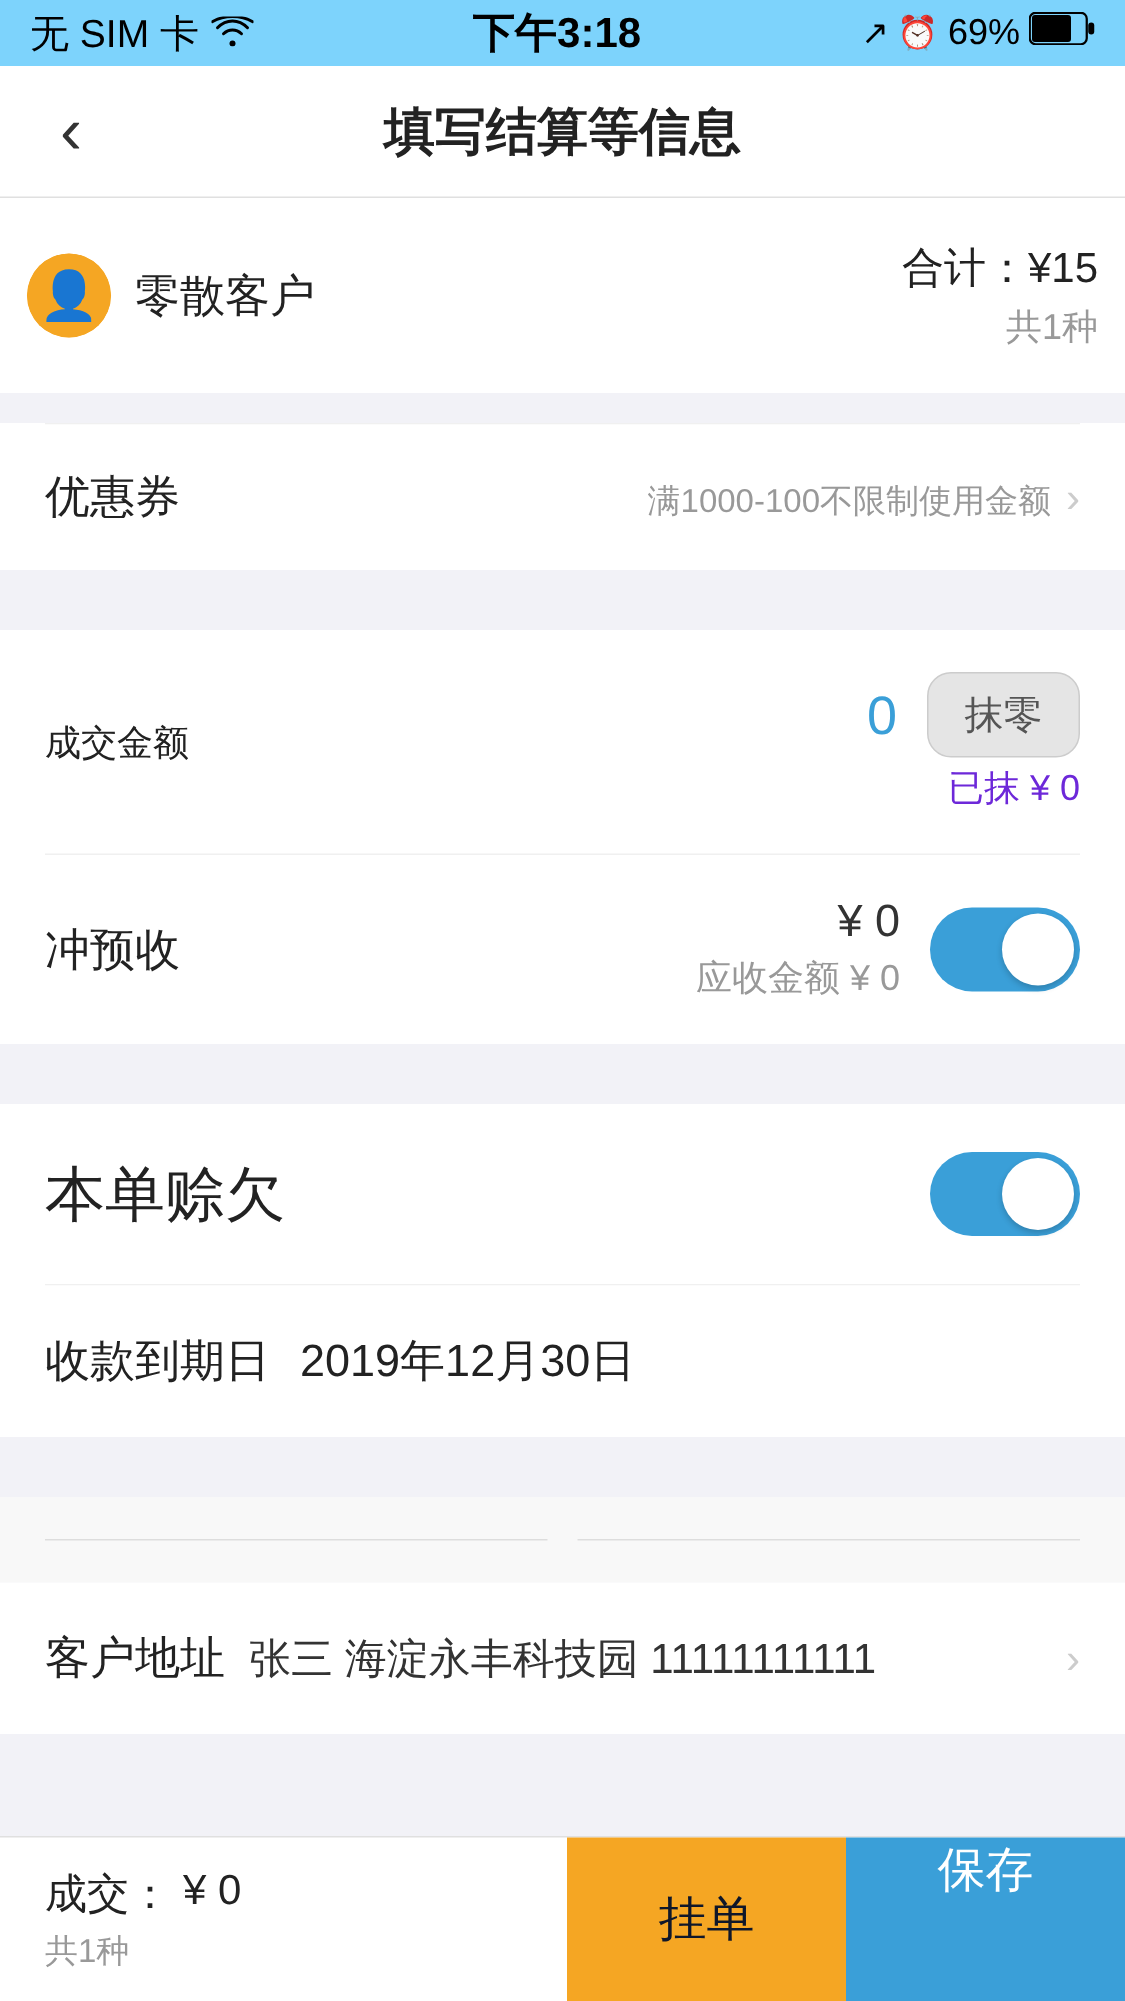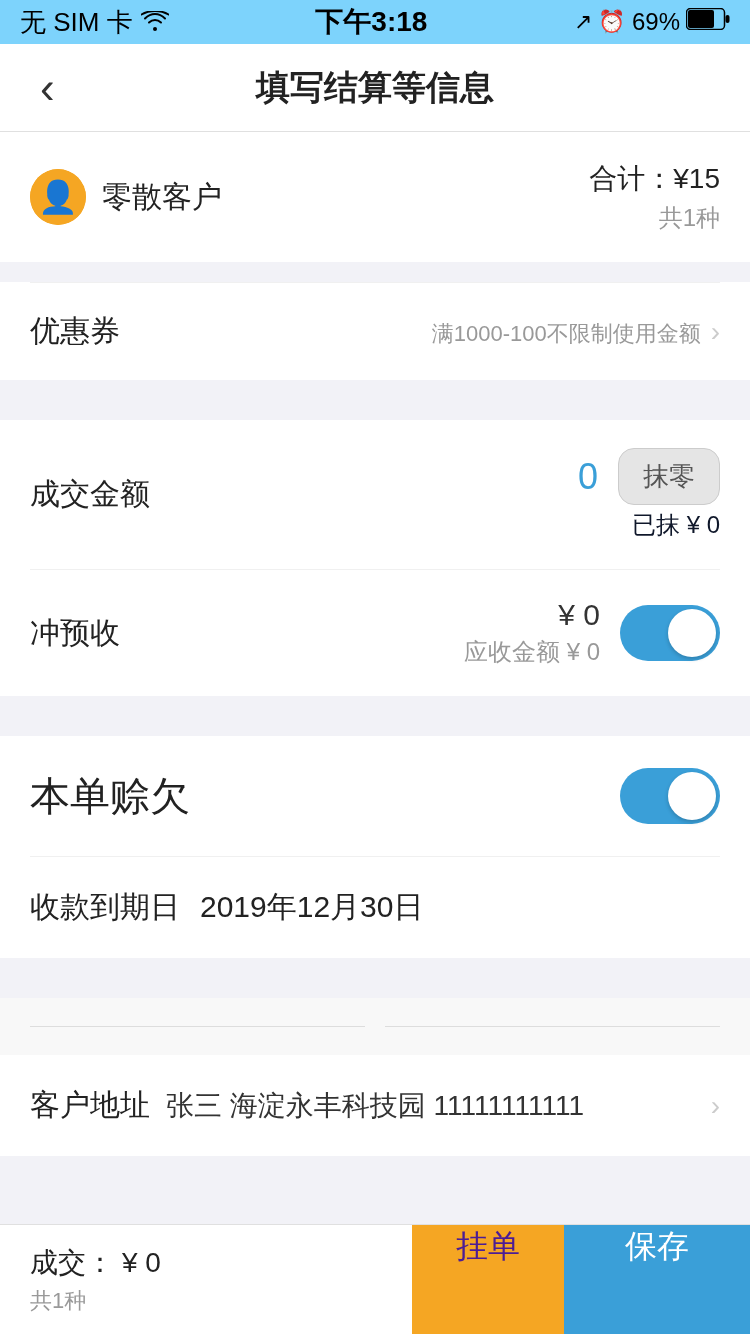--- a/index.html
+++ b/index.html
@@ -62,21 +62,21 @@
     .card {
       background: #fff;
       margin-bottom: 20px;
     }
 
     
     .customer-row {
       display: flex;
       justify-content: space-between;
       align-items: center;
-      padding: 28px 30px;
+      padding: 28px 18px;
       background: #fff;
     }
     .customer-left {
       display: flex;
       align-items: center;
       gap: 16px;
     }
     .avatar {
       width: 56px;
       height: 56px;
@@ -170,21 +170,21 @@
     
     .form-row {
       display: flex;
       justify-content: space-between;
       align-items: center;
       padding: 28px 30px;
       background: #fff;
       min-height: 80px;
     }
     .form-label {
-      font-size: 30px;
+      font-size: 24px;
       color: #222;
     }
     .form-right {
       display: flex;
       align-items: center;
       gap: 20px;
     }
     .amount-value {
       font-size: 36px;
       color: #3a9fd8;
@@ -194,21 +194,21 @@
       border: 1.5px solid #ccc;
       border-radius: 16px;
       padding: 10px 24px;
       font-size: 26px;
       color: #555;
       background: #e5e5e5;
       cursor: pointer;
     }
     .sub-text {
       font-size: 24px;
-      color: #0f172a;
+      color: #6d28d9;
       text-align: right;
       margin-top: 4px;
     }
 
     
     .toggle-container {
       position: relative;
       width: 100px;
       height: 56px;
     }
@@ -354,27 +354,27 @@
     .bottom-transaction {
       font-size: 28px;
       color: #222;
     }
     .bottom-count {
       font-size: 22px;
       color: #999;
       margin-top: 4px;
     }
     .btn-hold {
-      width: 152px;
+      width: 186px;
       background: #f5a623;
       display: flex;
-      align-items: flex-start;
+      align-items: center;
       justify-content: center;
       font-size: 32px;
-      color: #4c1d95;
+      color: #0f172a;
       font-weight: 500;
       cursor: pointer;
     }
     .btn-save {
       width: 186px;
       background: #3a9fd8;
       display: flex;
       align-items: flex-start;
       justify-content: center;
       font-size: 32px;
@@ -515,21 +515,21 @@
       <span class="chevron">›</span>
     </div>
   </div>
 
   <div class="empty-space"></div>
 
 </div>
 
 <div class="bottom-bar">
   <div class="bottom-info">
-    <div style="display:flex; align-items:center; gap:8px;">
+    <div style="display:flex; align-items:flex-start; gap:8px;">
       <span class="bottom-transaction">成交：</span>
       <span class="bottom-transaction" style="font-weight:500;">¥ 0</span>
     </div>
     <div class="bottom-count">共1种</div>
   </div>
   <div class="btn-hold">
     <span>挂单</span>
   </div>
   <div class="btn-save">
     <span>保存</span>

